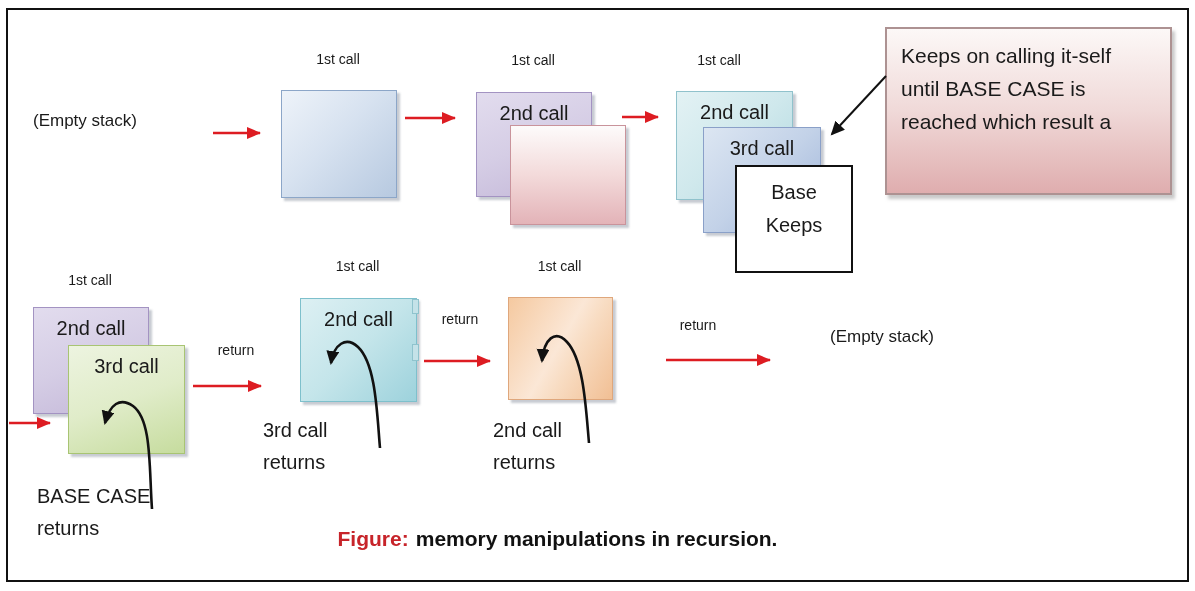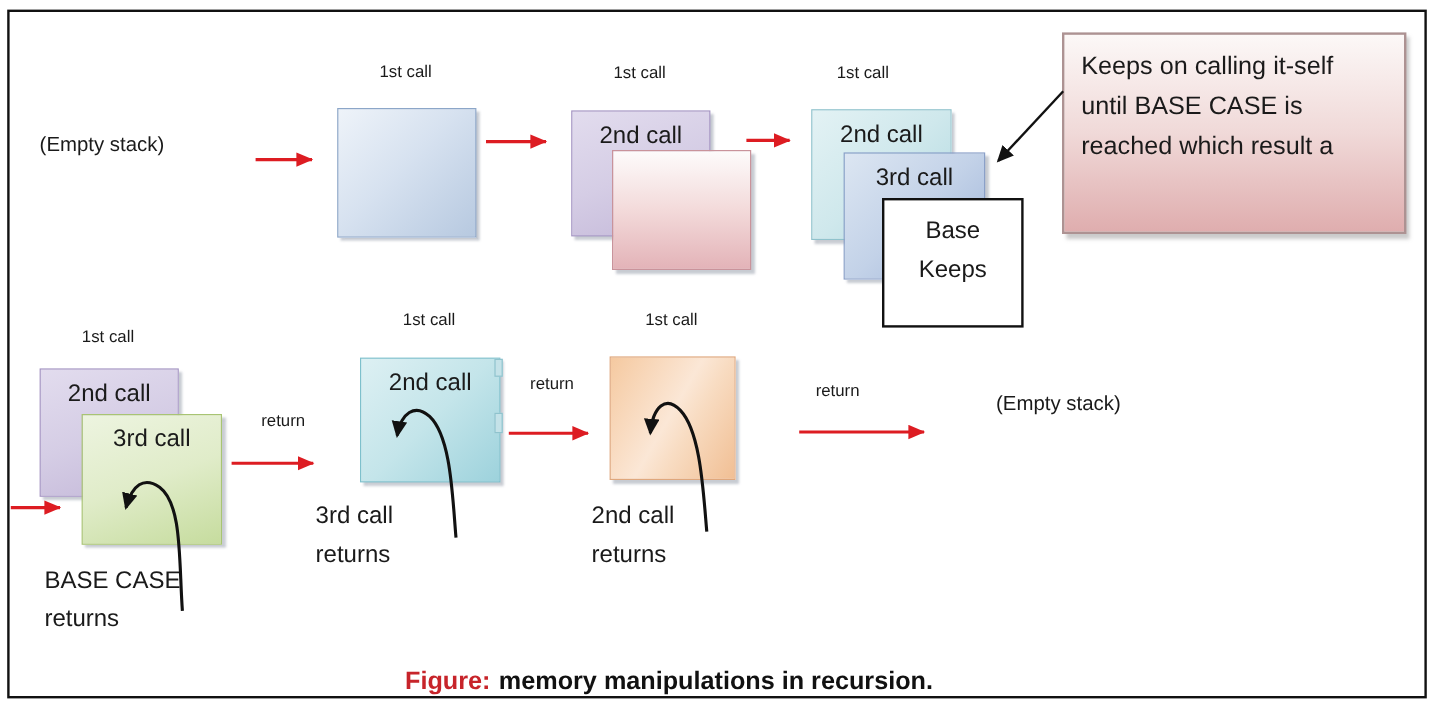--- a/index.html
+++ b/index.html
@@ -29,21 +29,21 @@
   .callout {
     position:absolute; left:885px; top:27px; width:287px; height:168px;
     background:linear-gradient(180deg,#fcf8f7 0%,#f0d9d8 50%,#dfadae 100%);
     border:2px solid #ad9292; box-shadow:3px 4px 3px rgba(150,150,150,.5);
     box-sizing:border-box; padding:10px 14px;
   }
   .callout div { font-size:21px; line-height:33px; }
   .basecase { line-height:33px; padding-top:9px; text-align:center; font-size:20px; }
   .note { position:absolute; font-size:20px; line-height:32px; white-space:nowrap; }
   .caption-wrap { position:absolute; left:0; top:527px; width:1115px; text-align:center;
-                  font-size:21px; font-weight:bold;margin-top:29px; }
+                  font-size:21px; font-weight:bold; }
   .caption-prefix { color:#c7242a; }
   .caption-rest { margin-left:7px; color:#111; }
   svg.overlay { position:absolute; left:0; top:0; z-index:10; pointer-events:none; }
 </style>
 </head>
 <body>
 
 <div class="canvas">
 
   <div class="frame-border"></div>
@@ -79,21 +79,21 @@
     <div>reached which result a</div>
   </div>
 
   <div class="txt title" style="left:33px; top:272px; width:114px;">1st call</div>
   <div class="box box-purple" style="left:33px; top:307px; width:114px; height:105px; z-index:1;">
     <div class="frame-label">2nd call</div>
   </div>
   <div class="box box-green" style="left:68px; top:345px; width:115px; height:107px; z-index:2;">
     <div class="frame-label">3rd call</div>
   </div>
-  <div class="note" style="left:37px; top:468px;">
+  <div class="note" style="left:37px; top:480px;">
     <div>BASE CASE</div>
     <div>returns</div>
   </div>
 
   <div class="txt title" style="left:196px; top:342px; width:80px;">return</div>
 
   <div class="txt title" style="left:300px; top:258px; width:115px;">1st call</div>
   <div class="box box-cyan2" style="left:300px; top:298px; width:115px; height:102px; z-index:1;">
     <div class="frame-label">2nd call</div>
   </div>

